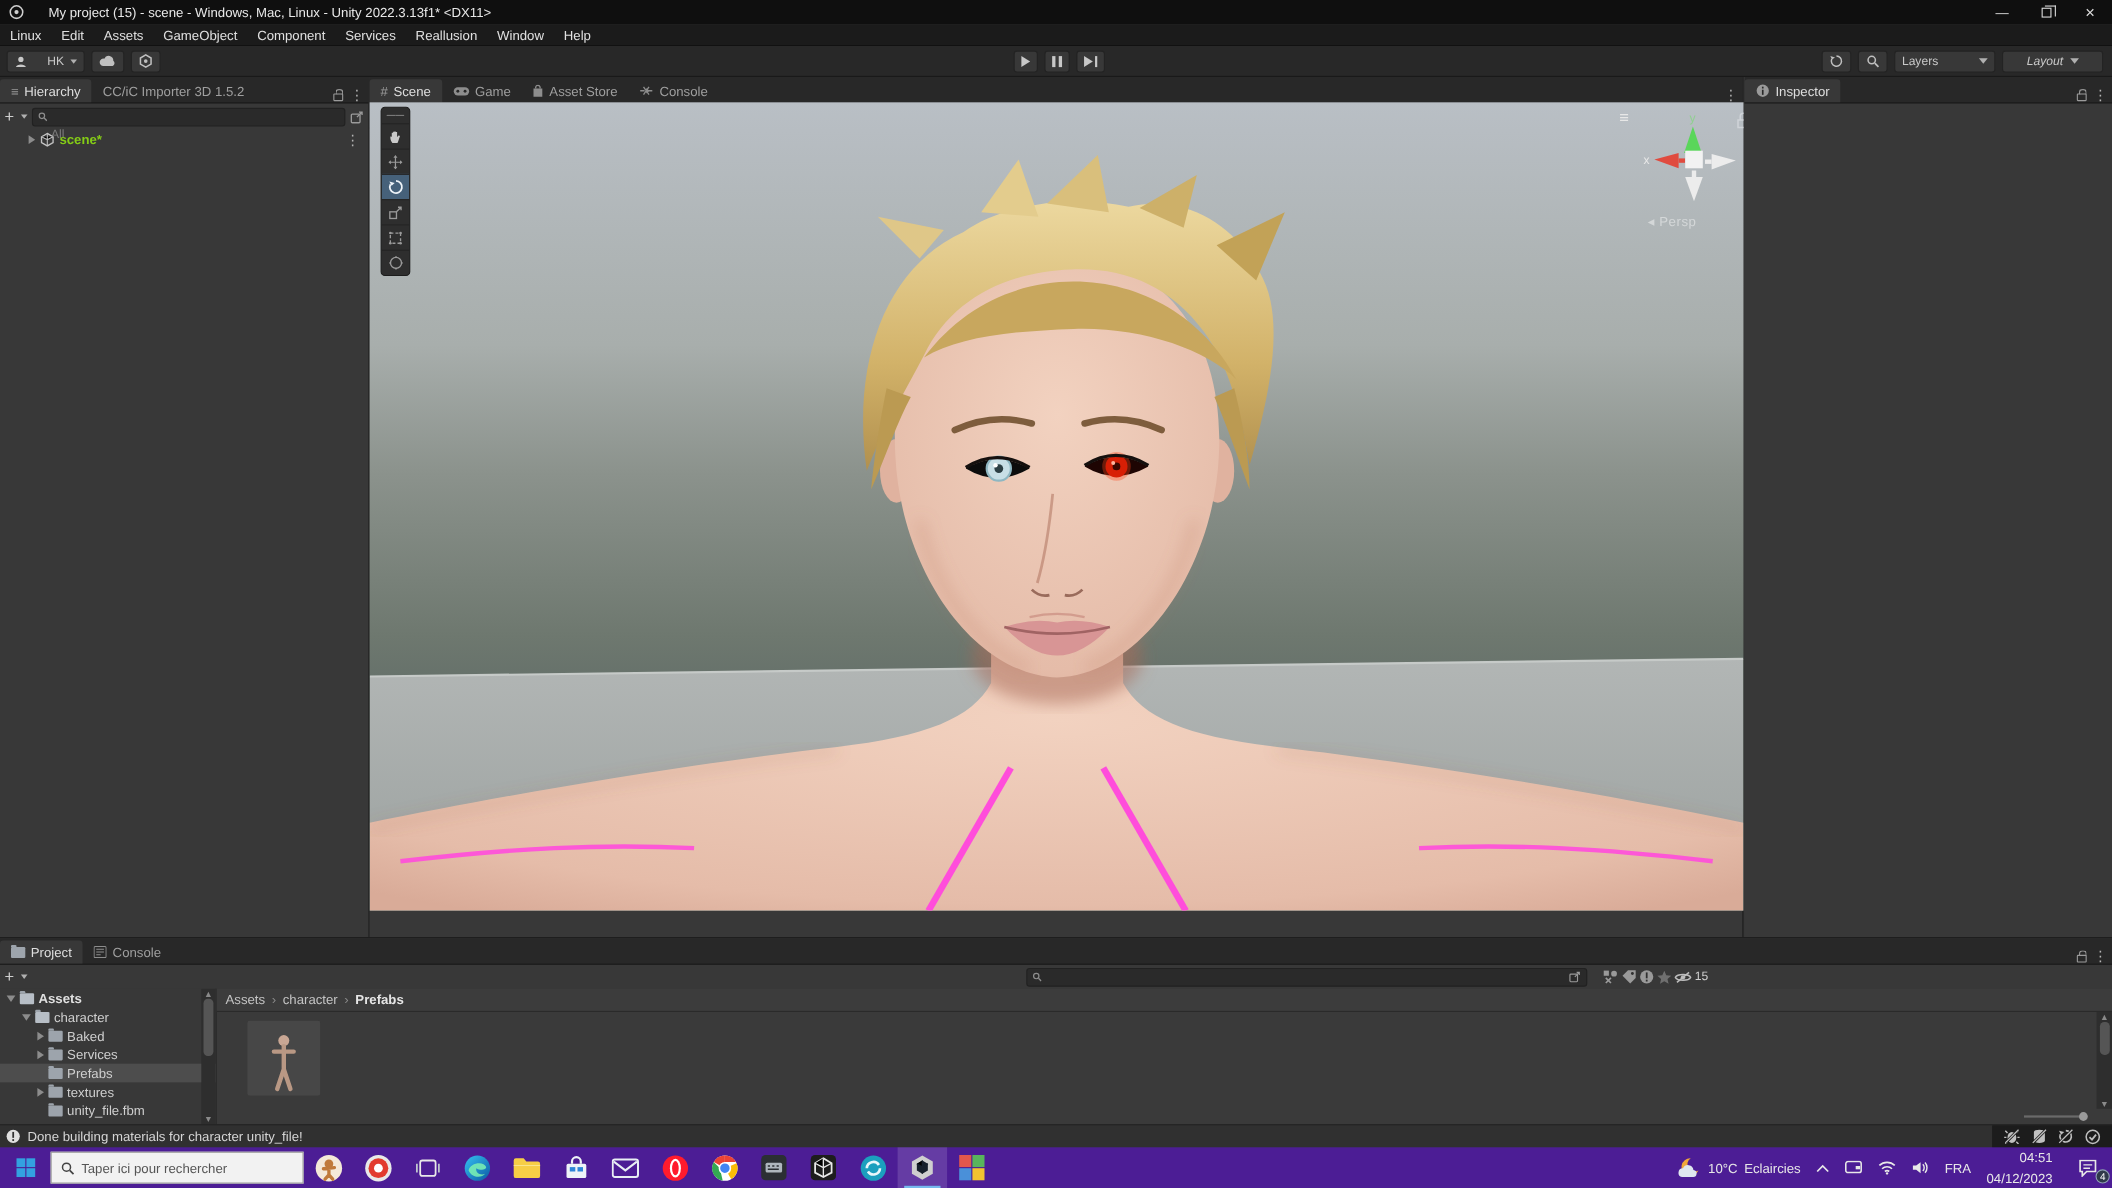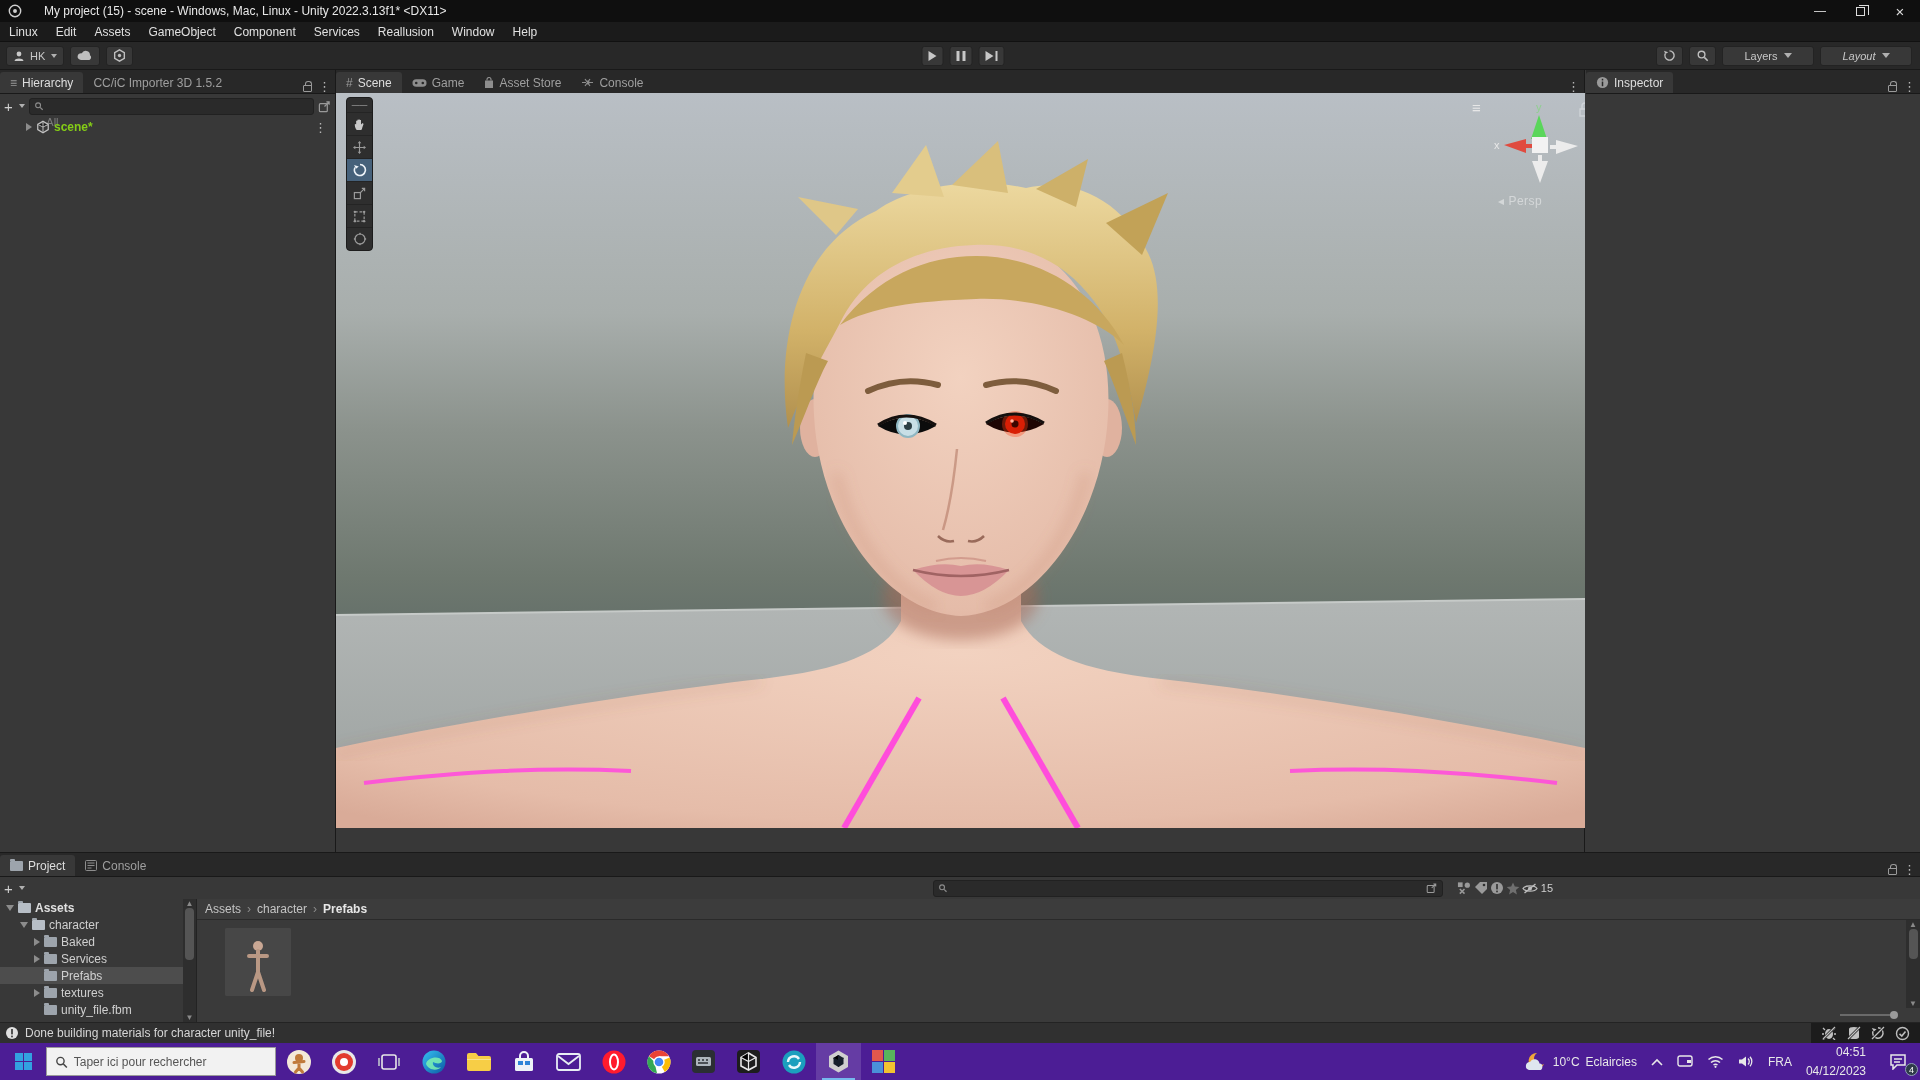--- a/index.html
+++ b/index.html
@@ -139,21 +139,21 @@
   <span class="menu-item">Window</span>
   <span class="menu-item">Help</span>
 </div>
 
 <div id="main-toolbar">
   <div class="tb-btn">
     <svg class="icon-12" viewBox="0 0 12 12">
         <circle cx="6" cy="4" r="2.4" fill="#c8c8c8"></circle>
         <path d="M1.5 11 C2 7.8 10 7.8 10.5 11 Z" fill="#c8c8c8"></path>
       </svg>
-    <span style="margin:0 2px 0 5px;">HK</span>
+    <span style="margin:0 2px 0 18px;">HK</span>
     <span class="dd-arrow sm"></span>
   </div>
   <div class="tb-btn">
     <svg width="16" height="11" viewBox="0 0 16 11">
         <path d="M4 10 a3.4 3.4 0 1 1 .8-6.7 A4.3 4.3 0 0 1 13 5.3 a2.7 2.7 0 0 1-.6 4.7 Z" fill="#bfbfbf"></path>
       </svg>
   </div>
   <div class="tb-btn">
     <svg width="13" height="13" viewBox="0 0 14 14">
         <path d="M7 1 L12.2 4 V10 L7 13 L1.8 10 V4 Z" fill="none" stroke="#bfbfbf" stroke-width="1.5"></path>
@@ -185,21 +185,21 @@
           <path d="M7 2 a5 5 0 1 1-4.6 3" fill="none" stroke="#bfbfbf" stroke-width="1.5"></path>
           <path d="M1 2 L2.6 5.4 5.6 3.6 Z" fill="#bfbfbf"></path>
         </svg>
     </div>
     <div class="tb-btn">
       <svg width="13" height="13" viewBox="0 0 14 14">
           <circle cx="6" cy="6" r="3.6" fill="none" stroke="#bfbfbf" stroke-width="1.5"></circle>
           <path d="M9 9 L12.6 12.6" stroke="#bfbfbf" stroke-width="1.7"></path>
         </svg>
     </div>
-    <div class="tb-btn" style="width:92px; ">
+    <div class="tb-btn" style="width:92px; justify-content:space-between;">
       <span>Layers</span>
         <span class="dd-arrow"></span>
     </div>
     <div class="tb-btn" style="width:92px; font-style:italic;">
       <span>Layout</span>
         <span class="dd-arrow"></span>
     </div>
   </div>
 </div>
 

